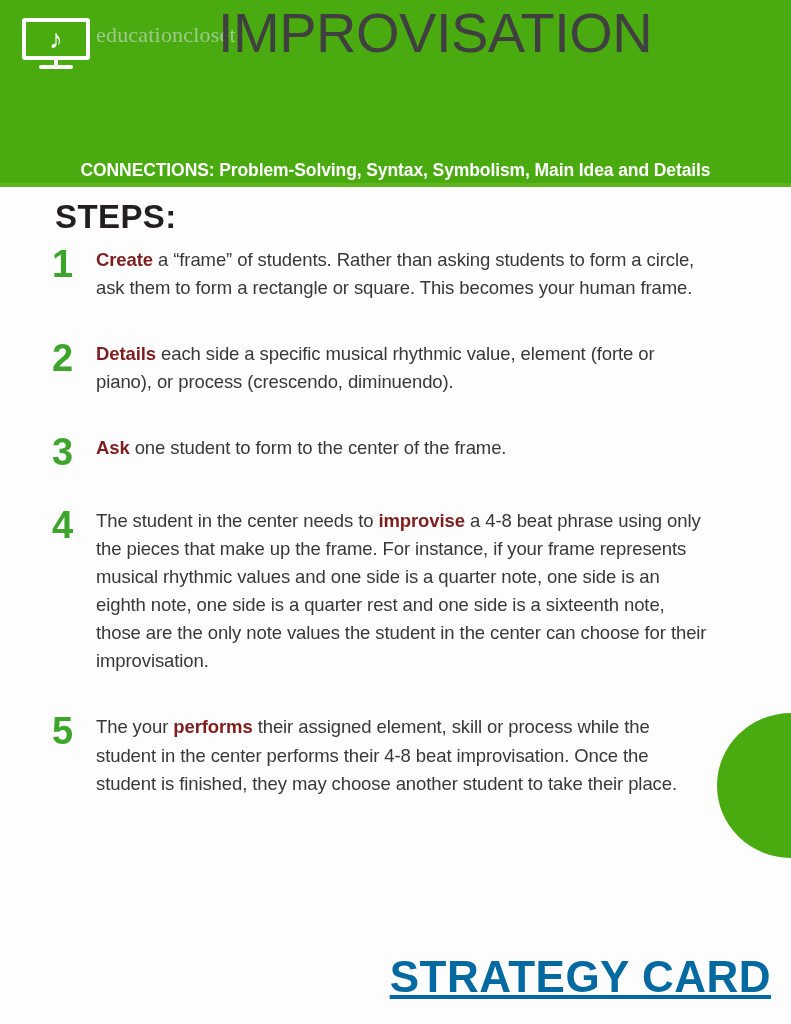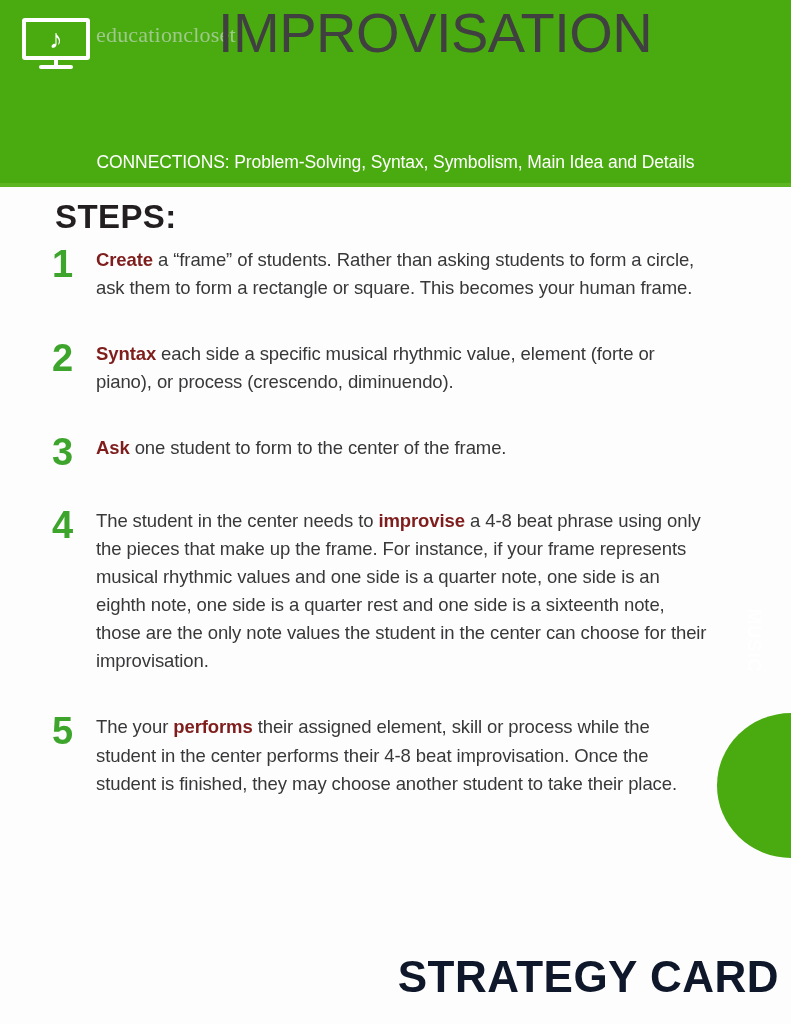--- a/index.html
+++ b/index.html
@@ -112,25 +112,25 @@
     letter-spacing: -0.5px;
   }
   .title .line2 {
     display: block;
   }
 
   .connections {
     position: absolute;
     left: 0;
     right: 0;
-    top: 152px;
+    top: 160px;
     text-align: center;
     color: #ffffff;
     font-size: 17.5px;
-    font-weight: normal;
+    font-weight: bold;
     letter-spacing: -0.1px;
     white-space: nowrap;
   }
 
   
   .steps-heading {
     position: absolute;
     left: 55px;
     top: 198px;
     font-size: 33px;
@@ -197,26 +197,27 @@
     color: #ffffff;
     font-size: 19px;
     font-weight: bold;
     letter-spacing: 0.6px;
     pointer-events: none;
   }
 
   
   .strategy-card {
     position: absolute;
-    right: 12px;
+    right: 20px;
     bottom: 22px;
-    color: #0f172a;
+    color: #0369a1;
     font-size: 44px;
     font-weight: bold;
     letter-spacing: 0.5px;
+    text-decoration: underline;
   }
 </style>
 </head>
 <body>
 
 <div class="card">
 
   <div class="header">
 
     <div class="logo-wrap">
@@ -240,21 +241,21 @@
 
   <div class="steps">
 
     <div class="step">
       <div class="step-num">1</div>
       <div class="step-text"><b>Create</b><span> a “frame” of students.  Rather than asking students to form a circle, ask them to form a rectangle or square.  This becomes your human frame.</span></div>
     </div>
 
     <div class="step">
       <div class="step-num">2</div>
-      <div class="step-text"><b>Syntax</b><span> each side a specific musical rhythmic value, element (forte or piano), or process (crescendo, diminuendo).</span></div>
+      <div class="step-text"><b>Details</b><span> each side a specific musical rhythmic value, element (forte or piano), or process (crescendo, diminuendo).</span></div>
     </div>
 
     <div class="step">
       <div class="step-num">3</div>
       <div class="step-text"><b>Ask</b><span> one student to form to the center of the frame.</span></div>
     </div>
 
     <div class="step">
       <div class="step-num">4</div>
       <div class="step-text"><span>The student in the center needs to </span><b>improvise</b><span> a 4-8 beat phrase using only the pieces that make up the frame.  For instance, if your frame represents musical rhythmic values and one side is a quarter note, one side is an eighth note, one side is a quarter rest and one side is a sixteenth note, those are the only note values the student in the center can choose for their improvisation.</span></div>

